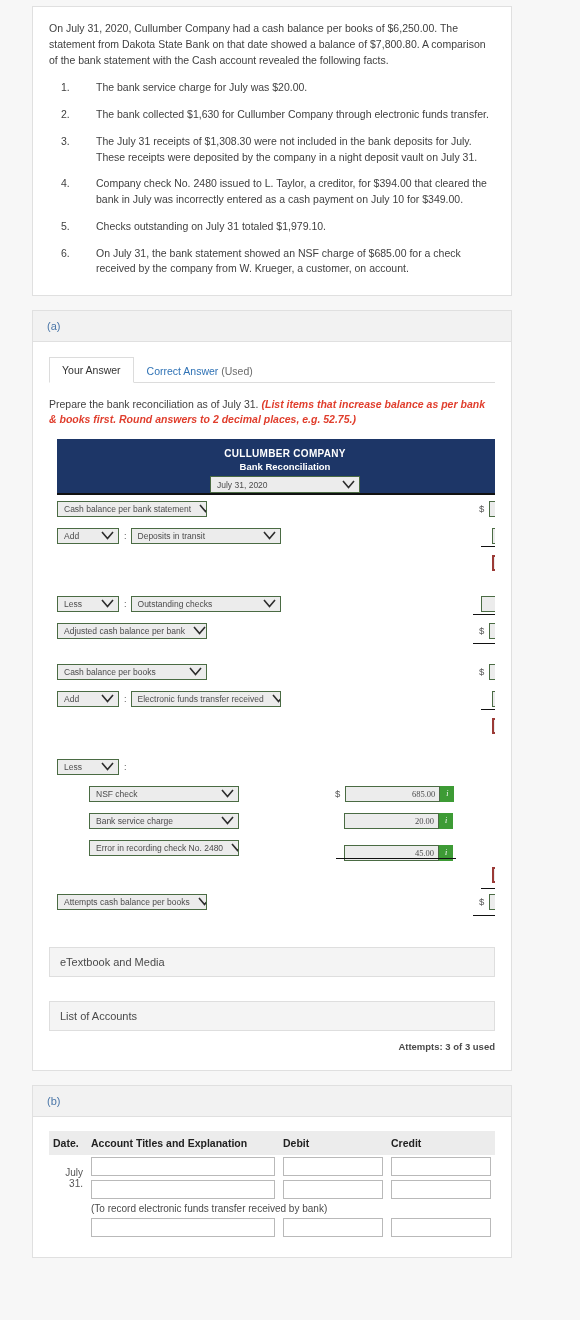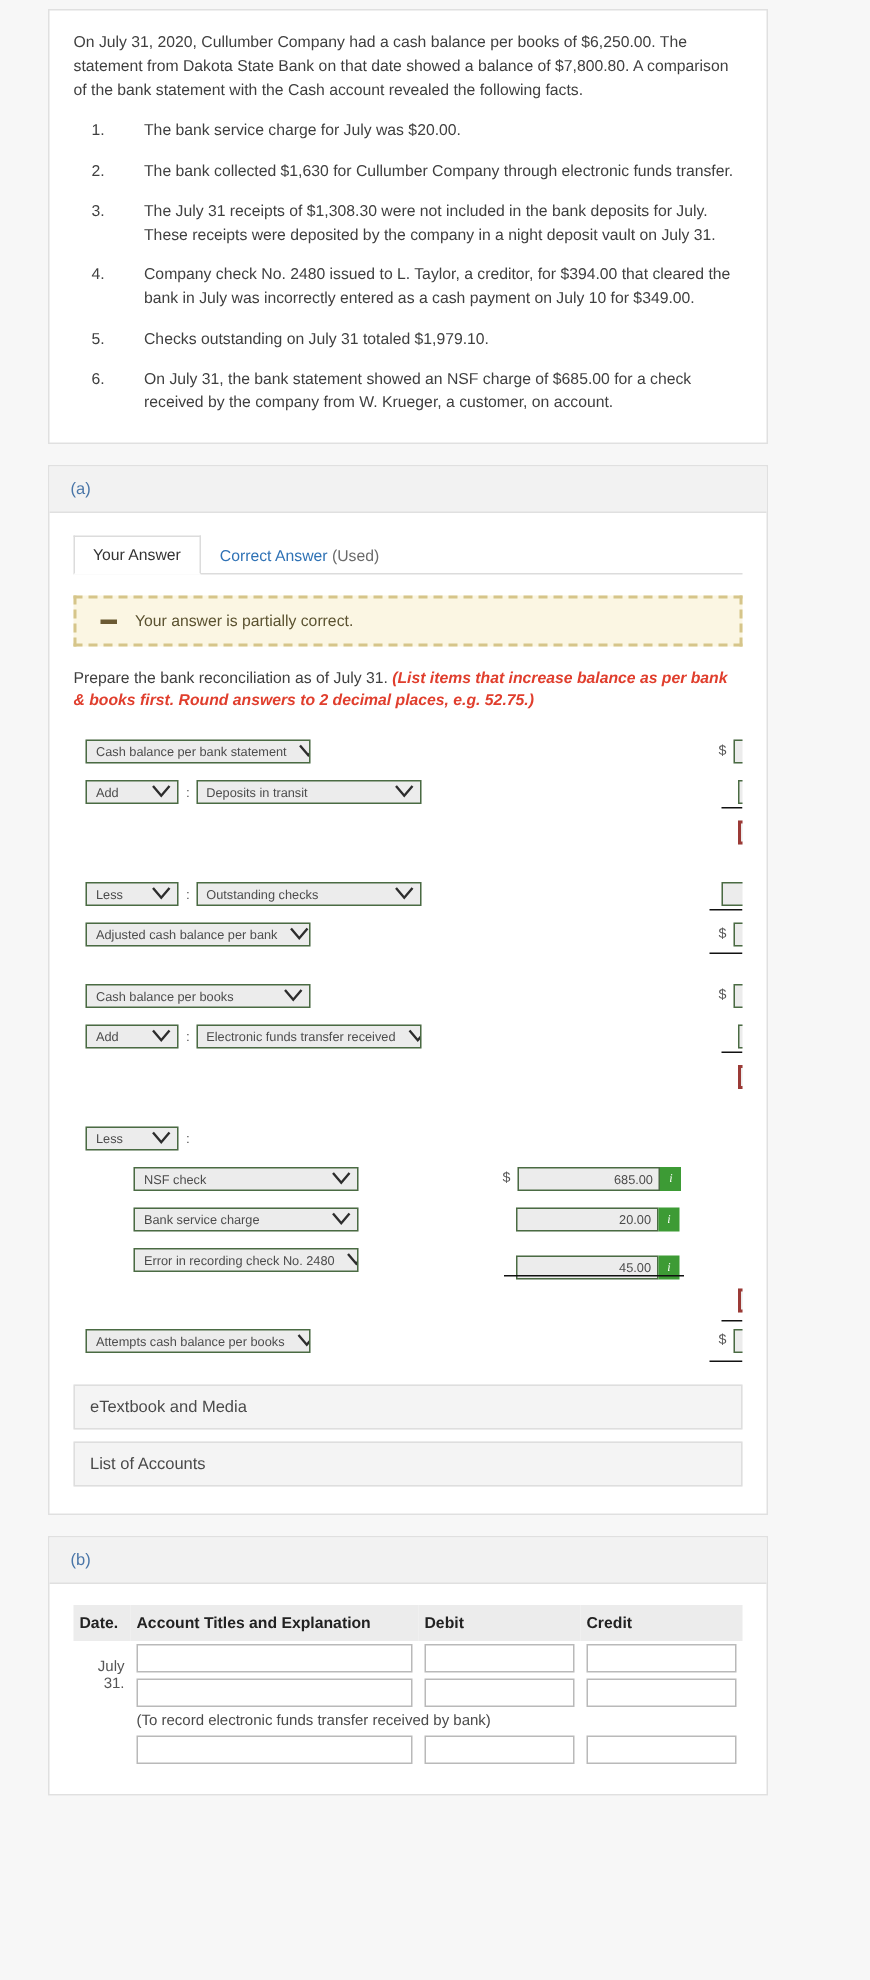--- a/index.html
+++ b/index.html
@@ -193,20 +193,21 @@
     background: #ececec;
     border: 1px solid #4a6b43;
     height: 16px;
     width: 78px;
     display: flex;
     align-items: center;
     justify-content: flex-end;
     padding-right: 4px;
     font-size: 8.5px;
     color: #4c4c4c;
+    font-family: Liberation Serif, serif;
   }
   .fld.red { border: 2px solid #9b3a36; }
   .fld.wide { width: 84px; }
   .badge {
     width: 14px; height: 16px;
     background: #3d9b35;
     color: #fff;
     font-size: 8px;
     display: flex; align-items: center; justify-content: center;
     font-family: "Liberation Serif", serif;
@@ -219,21 +220,21 @@
     height: 0;
   }
 
   
   .acc {
     background: #f4f4f4;
     border: 1px solid #dedede;
     padding: 8px 10px;
     font-size: 11px;
     color: #4a4a4a;
-    margin-top: 8px;
+    margin-top: 24px;
     cursor: pointer;
   }
   .attempts {
     text-align: right;
     font-size: 9.5px;
     font-weight: bold;
     color: #4a4a4a;
     margin-top: 10px;
   }
 
@@ -300,31 +301,41 @@
 
       <div class="tabs">
         <div class="tab active">
           <span>Your Answer</span>
         </div>
         <div class="tab">
           <span class="lnk">Correct Answer</span><span class="sub"> (Used)</span>
         </div>
       </div>
 
-      <div class="alert">
-        <span class="alert-icon"></span>
-        <span class="alert-text">Your answer is partially correct.</span>
-      </div>
 
       <div class="instr">
         <span>Prepare the bank reconciliation as of July 31. </span><span class="hint">(List items that increase balance as per bank &amp; books first. Round answers to 2 decimal places, e.g. 52.75.)</span>
       </div>
 
       <div class="worksheet">
 
+        <div class="ws-header">
+          <div class="ws-co">CULLUMBER COMPANY</div>
+          <div class="ws-sub">Bank Reconciliation</div>
+          <div class="ws-date-wrap">
+            <div class="sel sel-date">
+              <span class="cv">July 31, 2020</span>
+              <span class="chev">
+                <svg width="13" height="9" viewBox="0 0 13 9">
+                    <path d="M1 1 L6.5 7.5 L12 1" fill="none" stroke="#2d2d2d" stroke-width="1.6"></path>
+                  </svg>
+              </span>
+            </div>
+          </div>
+        </div>
 
         <div class="ws-body">
 
           <div class="ws-row">
             <div class="sel sel-wide">
               <span class="cv">Cash balance per bank statement</span>
               <span class="chev">
                   <svg width="13" height="9" viewBox="0 0 13 9">
                     <path d="M1 1 L6.5 7.5 L12 1" fill="none" stroke="#2d2d2d" stroke-width="1.6"></path>
                   </svg>
@@ -539,20 +550,21 @@
             <div class="rule" style="left:424px; right:0; bottom:-1px;"></div>
           </div>
 
           <div class="gap-sm"></div>
         </div>
       </div>
 
       <div class="acc">eTextbook and Media</div>
       <div class="acc">List of Accounts</div>
 
+      <div class="attempts">Attempts: 3 of 3 used</div>
     </div>
   </div>
 
   <div class="card">
     <div class="part-head">(b)</div>
     <div class="card-pad">
 
 
       <table class="jrnl">
         <thead>

